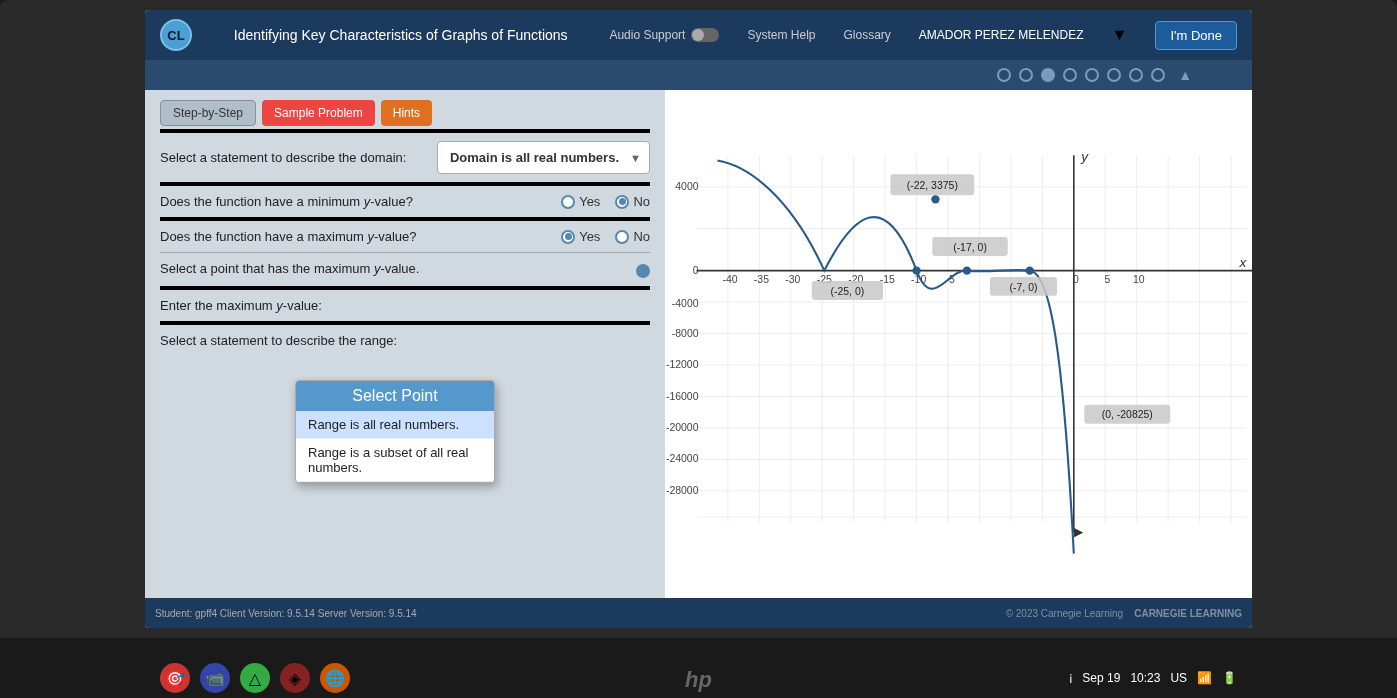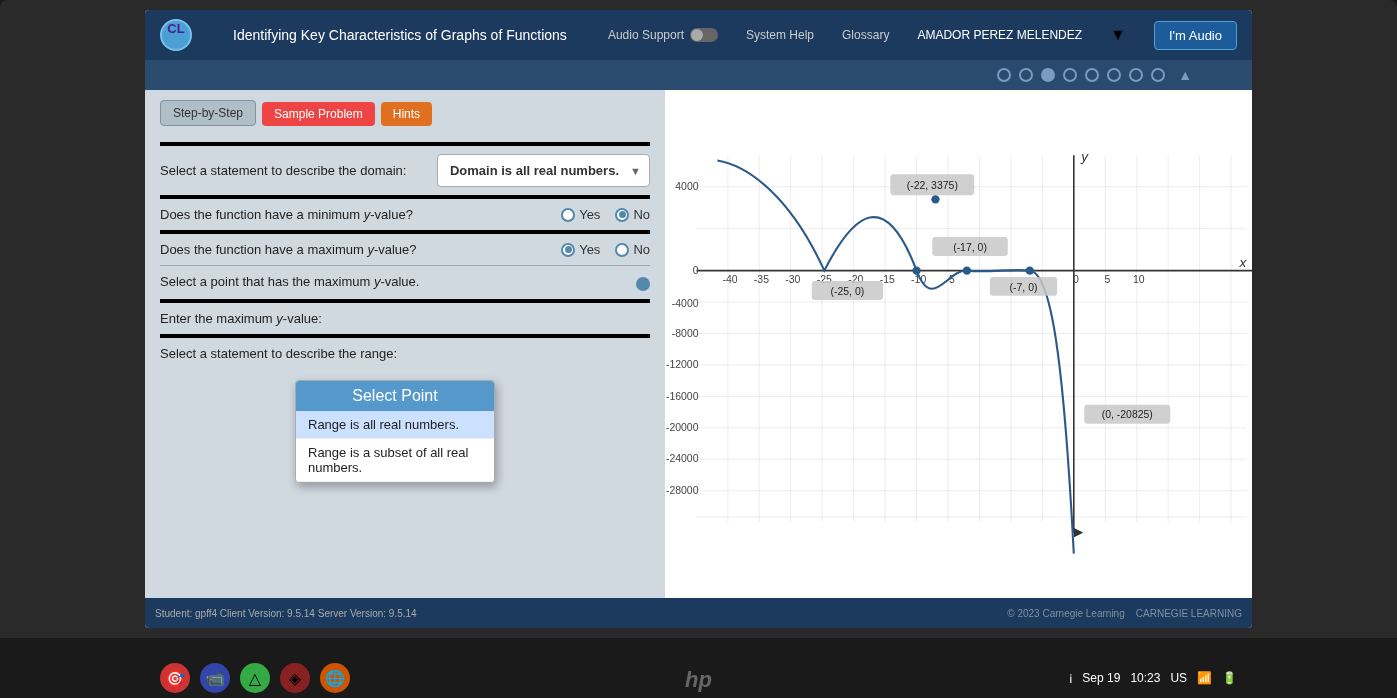--- a/index.html
+++ b/index.html
@@ -38,22 +38,22 @@
       display: flex;
       align-items: center;
       padding: 0 15px;
       gap: 10px;
     }
 
     .cl-logo {
       width: 32px; height: 32px;
       border-radius: 50%;
       background: #4a9fd4;
-      display: flex; justify-content: center;
-      color: #4c1d95; font-weight: bold; font-size: 13px;
+      display: flex; align-items: center; justify-content: center;
+      color: #0f172a; font-weight: bold; font-size: 13px;
       border: 2px solid #7bc0e8;
     }
 
     .top-title {
       flex: 1;
       text-align: center;
       color: white;
       font-size: 14px;
       font-weight: 500;
     }
@@ -143,22 +143,21 @@
       padding: 10px 15px;
       display: flex;
       flex-direction: column;
       gap: 0;
     }
 
     
     .toolbar {
       display: flex;
       gap: 6px;
-      margin-bottom: 16px;
-      align-items: flex-end;
+      margin-bottom: 3px;
     }
 
     .btn-step {
       background: #b0bec8;
       border: 1px solid #8090a0;
       border-radius: 4px;
       padding: 5px 12px;
       font-size: 12px;
       cursor: pointer;
       color: #333;
@@ -385,21 +384,21 @@
     </div>
     <div class="top-right">
       <div class="audio-support">
         <span>Audio Support</span>
         <div class="toggle"></div>
       </div>
       <span class="top-link">System Help</span>
       <span class="top-link">Glossary</span>
       <span class="user-name">AMADOR PEREZ MELENDEZ</span>
       <span>▼</span>
-      <button class="im-done-btn">I'm Audio</button>
+      <button class="im-done-btn">I'm Done</button>
     </div>
   </div>
 
   <div class="dots-row">
     <div class="dot"></div>
     <div class="dot"></div>
     <div class="dot active"></div>
     <div class="dot"></div>
     <div class="dot"></div>
     <div class="dot"></div>
@@ -588,21 +587,21 @@
         <circle cx="348" cy="120" r="4" fill="#2a5a8a"></circle>
       </svg>
     </div>
   </div>
 
   <div class="bottom-bar">
     <span class="bottom-text">Student: gpff4 Client Version: 9.5.14 Server Version: 9.5.14</span>
     <span class="copyright">
       <span>© 2023 Carnegie Learning</span>
       &nbsp;&nbsp;
-      <span style="font-size:10px;color:#8090a0;font-weight:normal;">CARNEGIE LEARNING</span>
+      <span style="font-size:10px;color:#8090a0;font-weight:bold;">CARNEGIE LEARNING</span>
     </span>
   </div>
 </div>
 
 <div class="taskbar">
   <div class="taskbar-left">
     <div class="taskbar-icon red">🎯</div>
     <div class="taskbar-icon blue">📹</div>
     <div class="taskbar-icon green">△</div>
     <div class="taskbar-icon darkred">◈</div>

